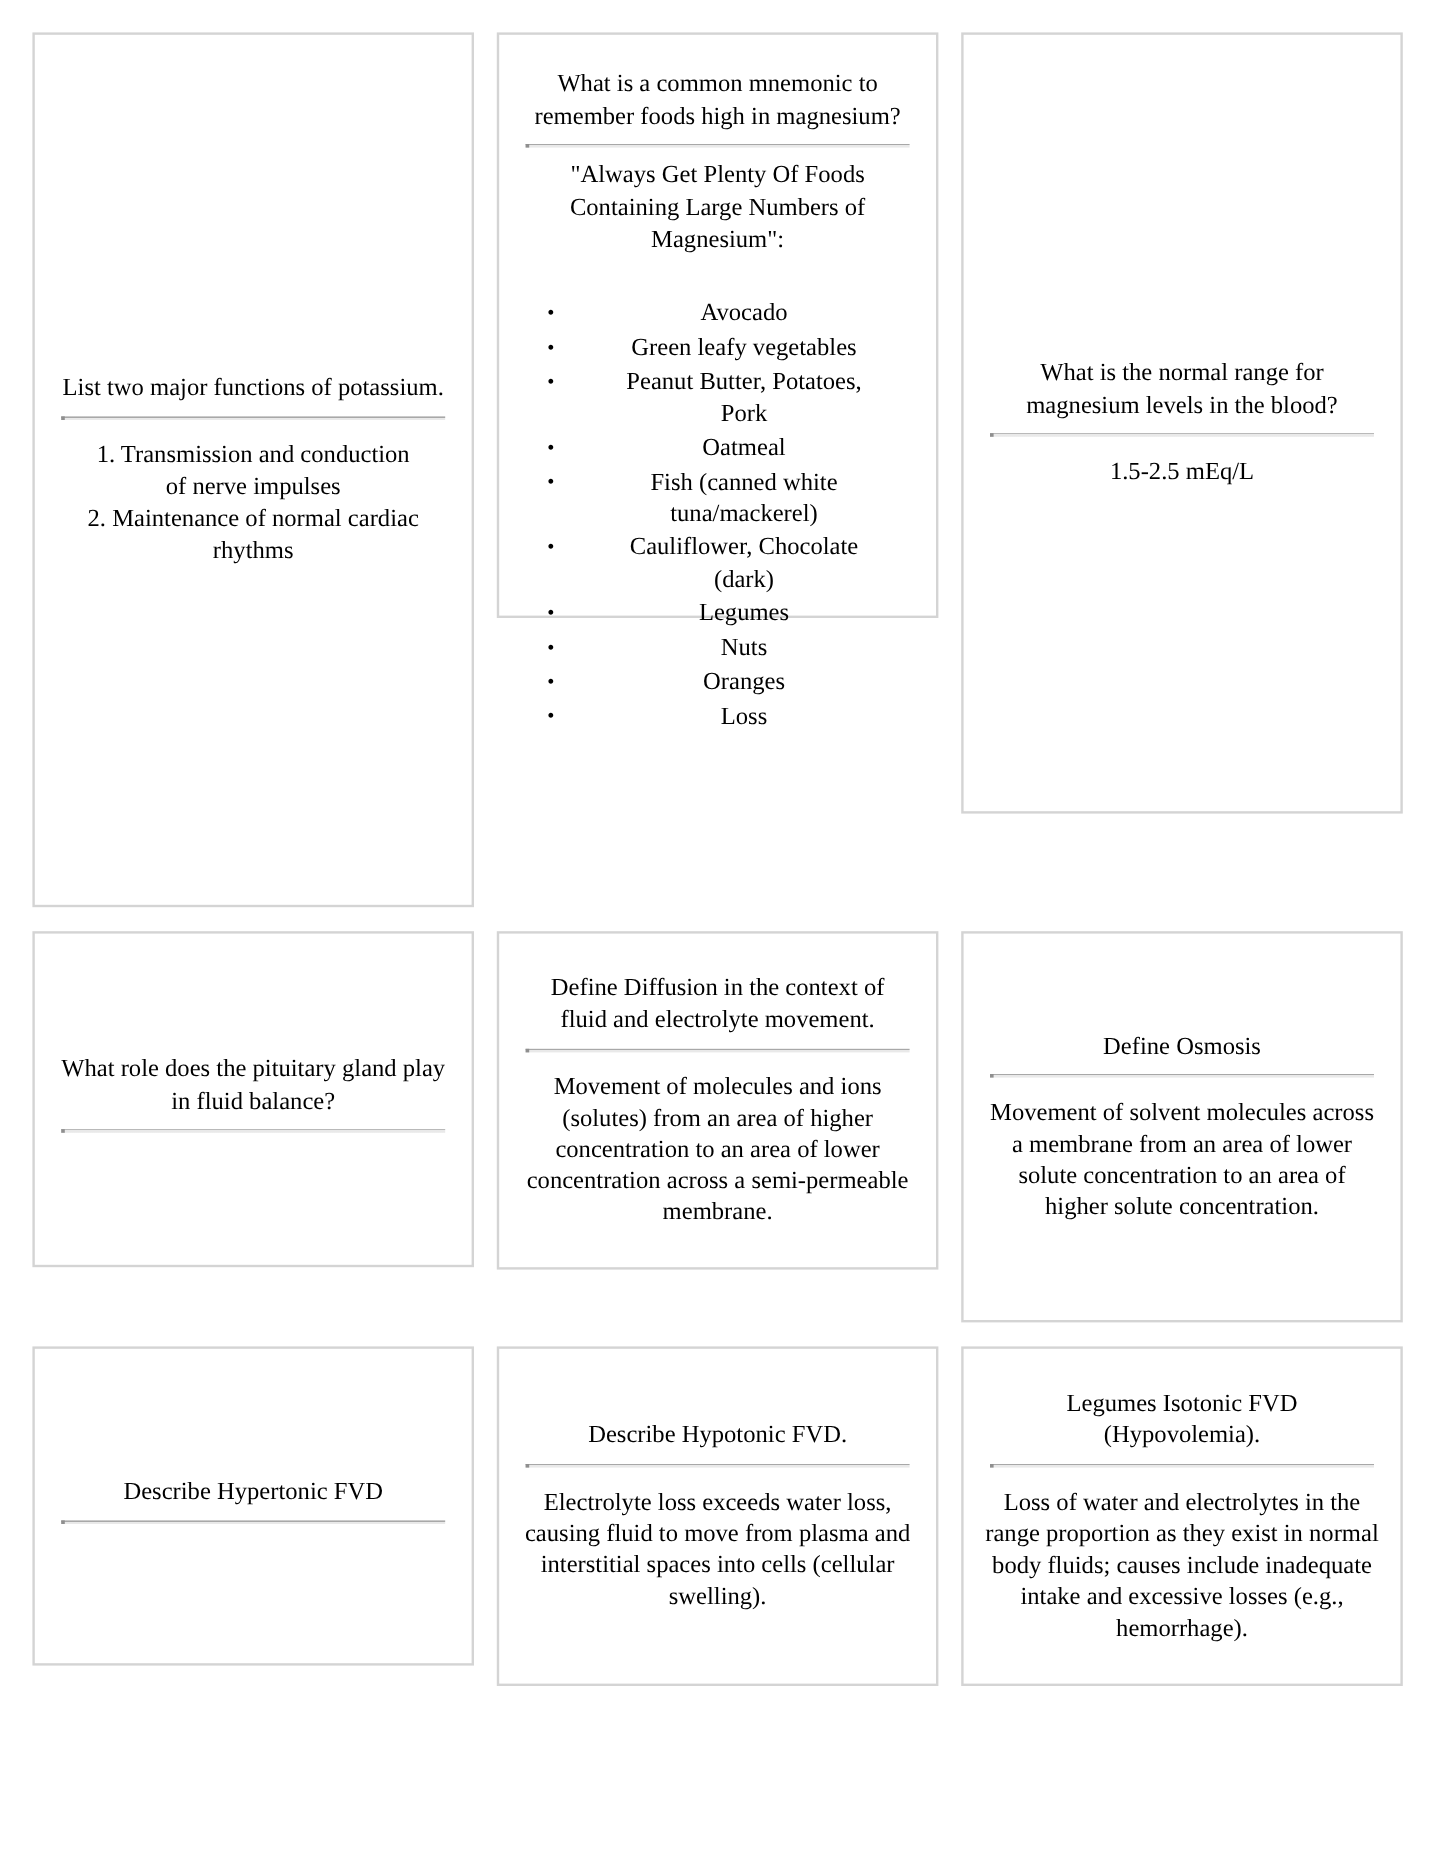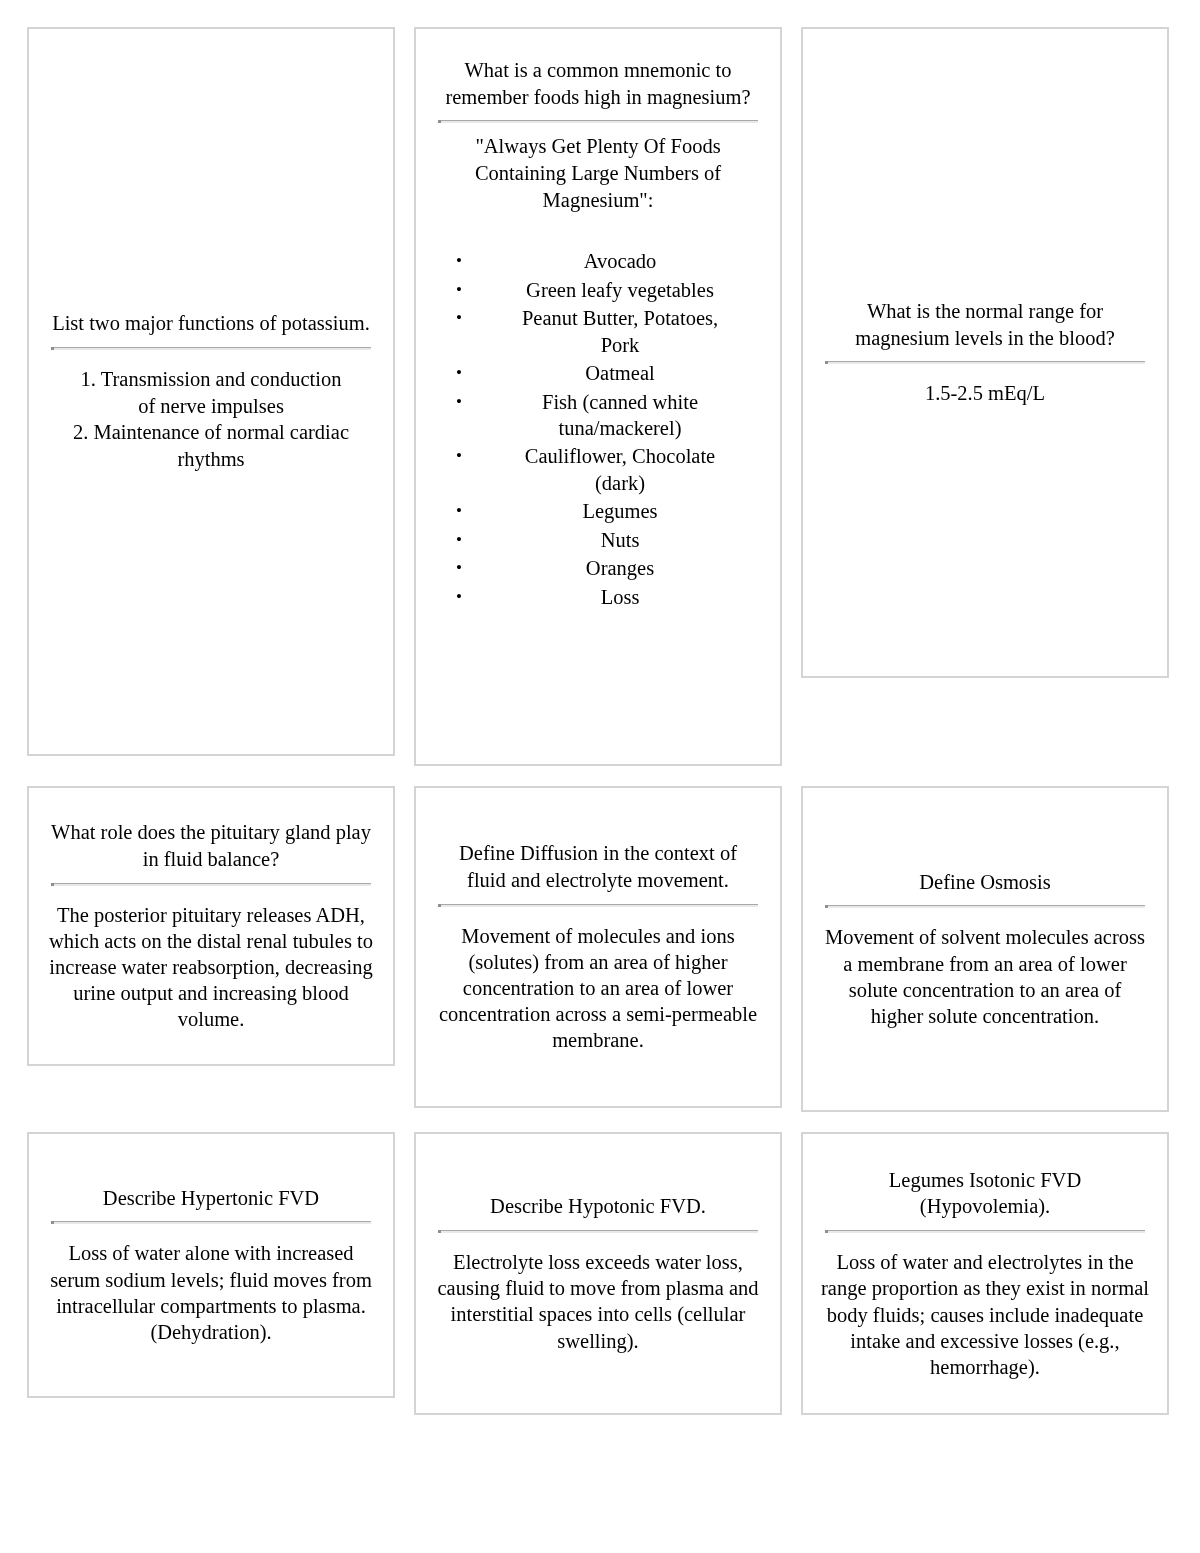--- a/index.html
+++ b/index.html
@@ -120,21 +120,21 @@
         <div class="sep"></div>
         <div class="a">
           <div>1. Transmission and conduction</div>
           <div>of nerve impulses</div>
           <div>2. Maintenance of normal cardiac</div>
           <div>rhythms</div>
         </div>
       </div>
     </div>
 
-    <div class="card row-1-card" style="height:739px; justify-content:flex-start; padding-top:28px">
+    <div class="card row-1-card" style="height:488px; justify-content:flex-start; padding-top:28px">
       <div class="card-inner">
         <div class="q">What is a common mnemonic to remember foods high in magnesium?</div>
         <div class="sep"></div>
         <div class="mnemonic">"Always Get Plenty Of Foods Containing Large Numbers of Magnesium":</div>
         <ul class="foods">
           <li><span class="bullet">•</span><span>Avocado</span></li>
           <li><span class="bullet">•</span><span>Green leafy vegetables</span></li>
           <li><span class="bullet">•</span><span>Peanut Butter, Potatoes, Pork</span></li>
           <li><span class="bullet">•</span><span>Oatmeal</span></li>
           <li><span class="bullet">•</span><span>Fish (canned white tuna/mackerel)</span></li>
@@ -152,45 +152,43 @@
         <div class="q">What is the normal range for magnesium levels in the blood?</div>
         <div class="sep"></div>
         <div class="a">1.5-2.5 mEq/L</div>
       </div>
     </div>
 
     <div class="card" style="height:280px">
       <div class="card-inner">
         <div class="q">What role does the pituitary gland play in fluid balance?</div>
         <div class="sep"></div>
-        <div class="a tight">The posterior pituitary releases ADH, which acts on the distal renal tubules to increase water reabsorption, decreasing urine output and increasing blood volume.</div>
-      </div>
-    </div>
-
-    <div class="card" style="height:322px">
+      </div>
+    </div>
+
+    <div class="card" style="height:282px">
       <div class="card-inner">
         <div class="q">Define Diffusion in the context of fluid and electrolyte movement.</div>
         <div class="sep"></div>
         <div class="a tight">Movement of molecules and ions (solutes) from an area of higher concentration to an area of lower concentration across a semi-permeable membrane.</div>
       </div>
     </div>
 
     <div class="card" style="height:326px">
       <div class="card-inner">
         <div class="q">Define Osmosis</div>
         <div class="sep"></div>
         <div class="a tight">Movement of solvent molecules across a membrane from an area of lower solute concentration to an area of higher solute concentration.</div>
       </div>
     </div>
 
     <div class="card" style="height:266px">
       <div class="card-inner">
         <div class="q">Describe Hypertonic FVD</div>
         <div class="sep"></div>
-        <div class="a tight">Loss of water alone with increased serum sodium levels; fluid moves from intracellular compartments to plasma. (Dehydration).</div>
       </div>
     </div>
 
     <div class="card" style="height:283px">
       <div class="card-inner">
         <div class="q">Describe Hypotonic FVD.</div>
         <div class="sep"></div>
         <div class="a tight">Electrolyte loss exceeds water loss, causing fluid to move from plasma and interstitial spaces into cells (cellular swelling).</div>
       </div>
     </div>

